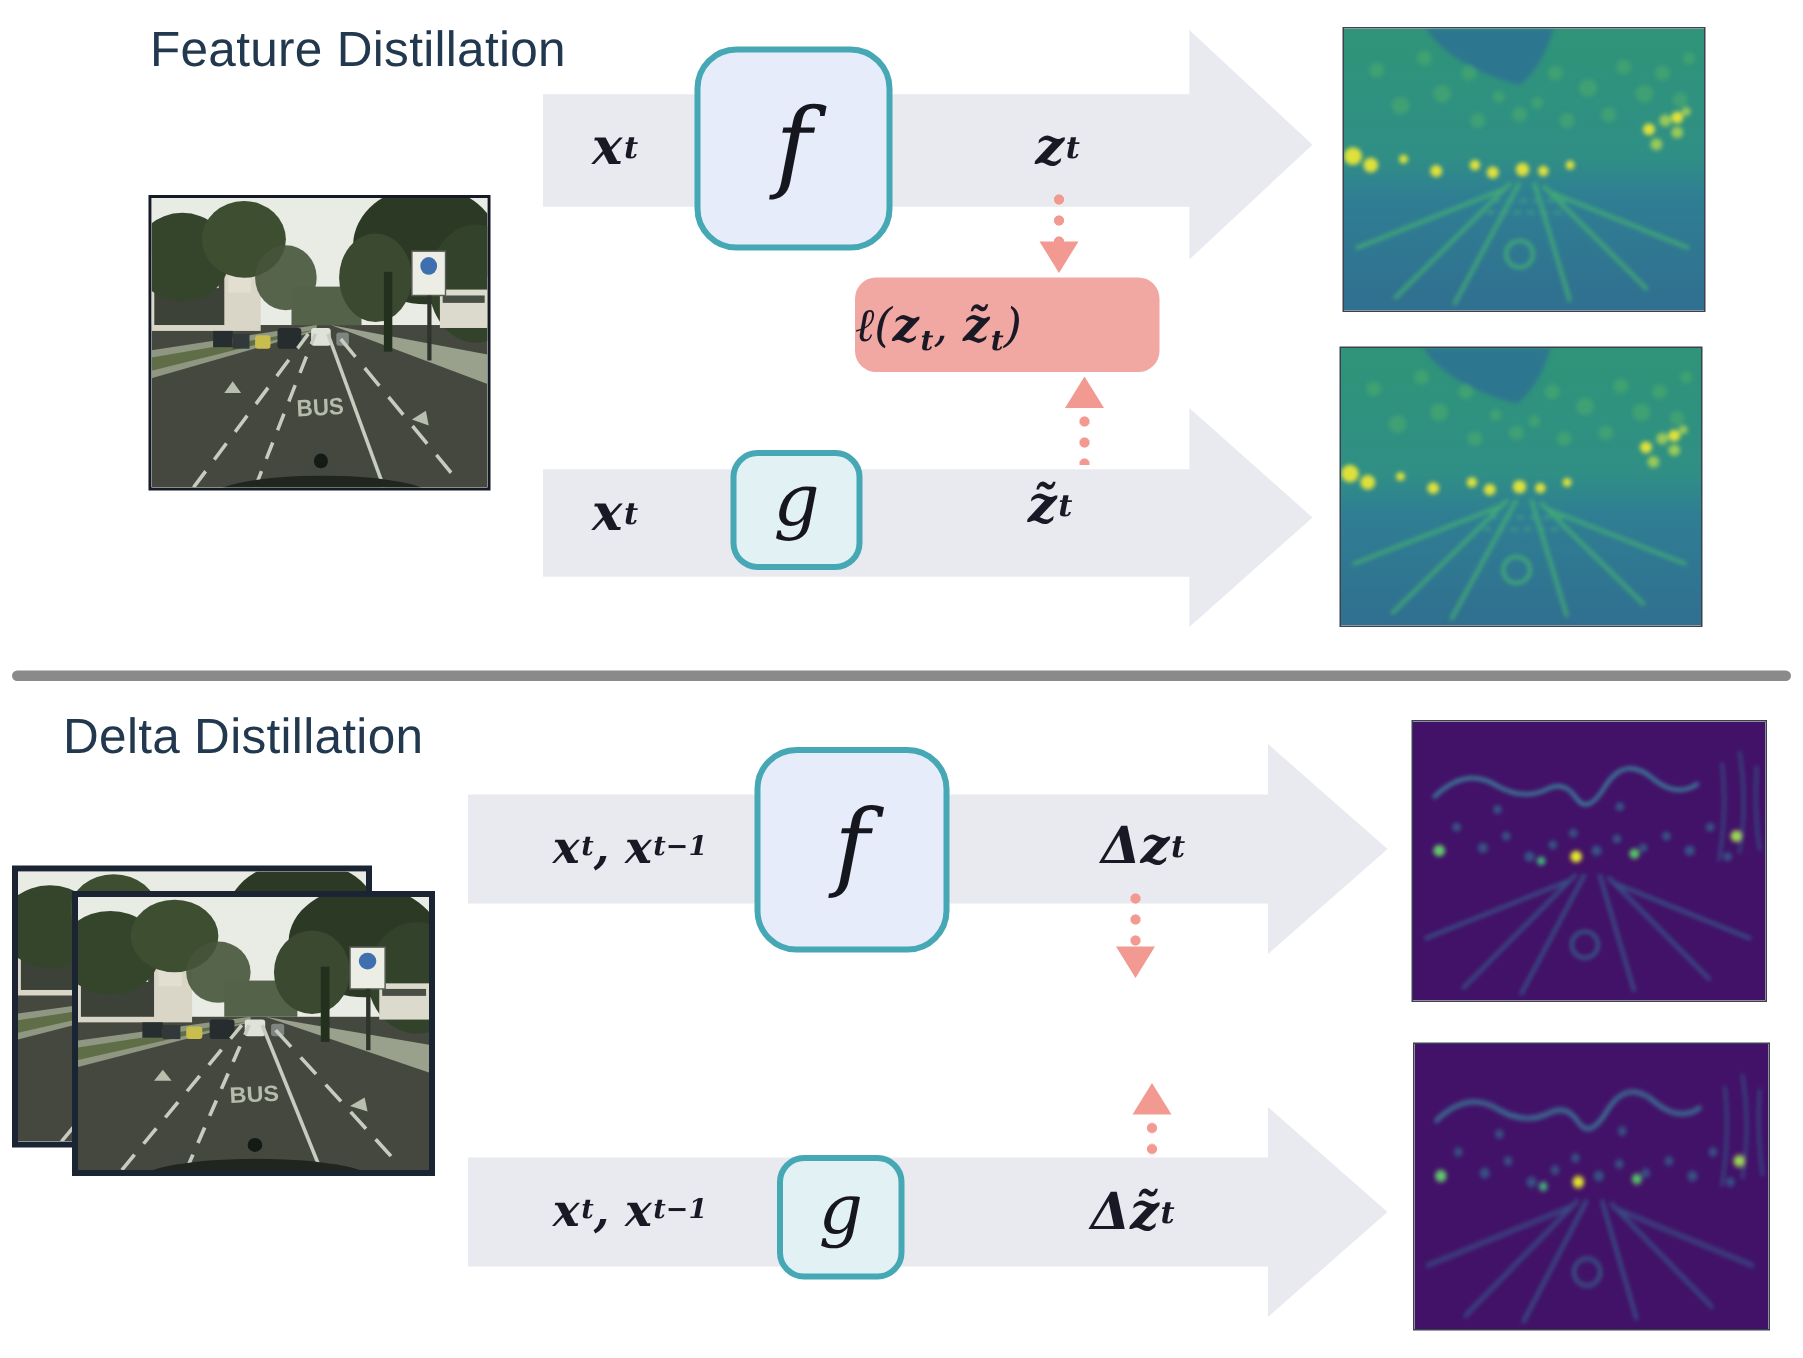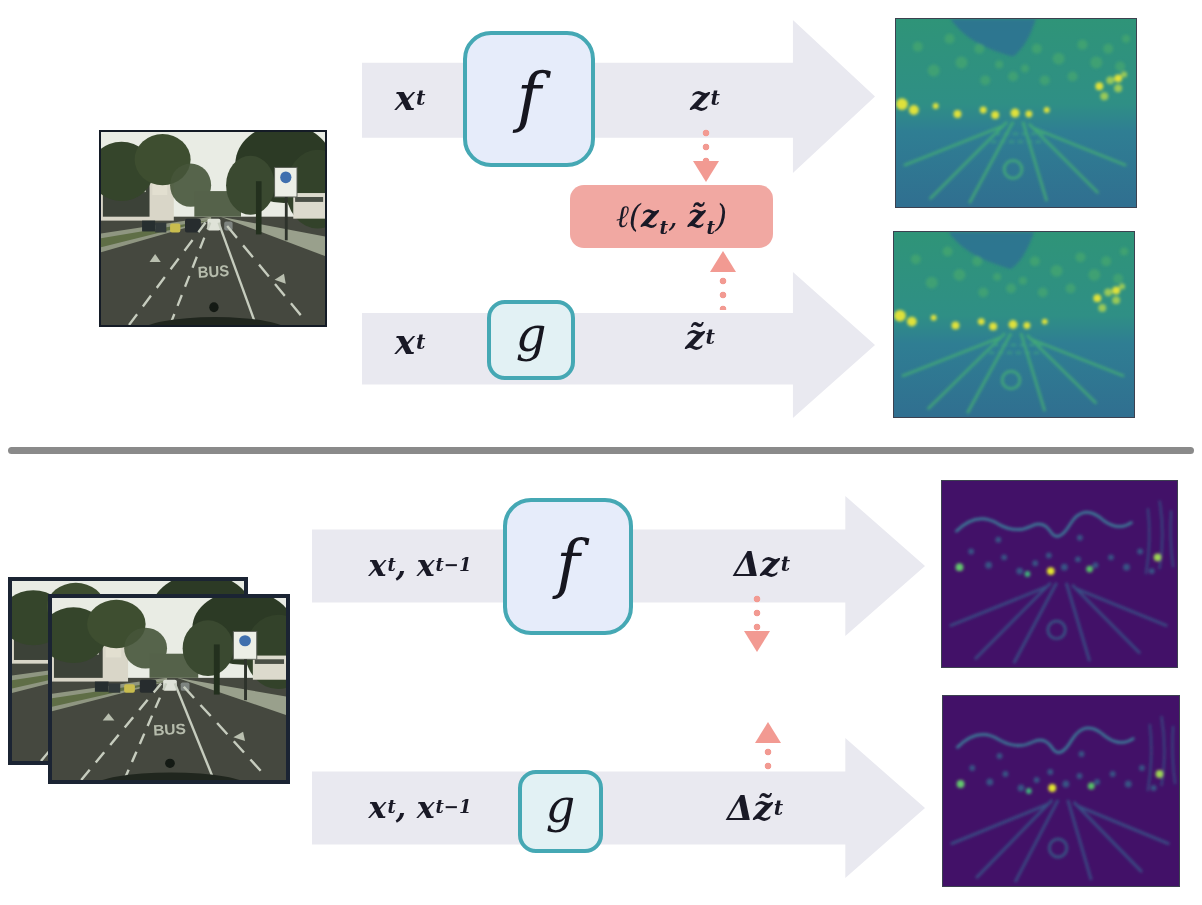--- a/index.html
+++ b/index.html
@@ -15,40 +15,41 @@
           display:flex;align-items:center;justify-content:center;}
   .fbox{background:var(--f-box-fill,#e6ecfa);border-radius:28px;}
   .gbox{background:var(--g-box-fill,#e2f1f4);border-radius:18px;}
   .m{font-family:"DejaVu Serif", serif;font-style:italic;font-weight:700;
      color:var(--math-ink,#191926);}
   .m sub{font-size:.6em;font-weight:600;line-height:0;vertical-align:-0.35em;margin-left:1px;}
   .lbl{display:flex;align-items:center;justify-content:center;white-space:pre;}
   .modletter{font-family:"DejaVu Serif", serif;font-style:italic;font-weight:500;
              color:#16161f;transform:translateY(-3px);}
   .loss{background:var(--loss-fill,#f1a8a2);border-radius:14px;
-        display:flex;align-items:center;justify-content:center;white-space:pre;}
+        display:flex;align-items:center;justify-content:flex-start;white-space:pre;}
   .loss .lp{font-weight:500;}
   .dots{width:8px;background-image:radial-gradient(circle,var(--connector-pink,#f29a92) 3.2px,rgba(0,0,0,0) 3.6px);
         background-size:8px 14px;background-repeat:repeat-y;background-position:center top;}
   .tri-down{width:0;height:0;border-left:13px solid transparent;border-right:13px solid transparent;
             border-top:21px solid var(--connector-pink,#f29a92);}
   .tri-up{width:0;height:0;border-left:13px solid transparent;border-right:13px solid transparent;
           border-bottom:21px solid var(--connector-pink,#f29a92);}
   .divider{background:var(--divider-gray,#8a8a8a);border-radius:4px;}
   .photo{box-sizing:border-box;border:2px solid #141b26;}
   .photo-thick{box-sizing:border-box;border:4px solid #1b2433;}
   .fmap{box-sizing:border-box;border:1px solid #3c4150;}
   .fill-svg{display:block;width:100%;height:100%;}
   .hidden-defs{position:absolute;width:0;height:0;overflow:hidden;}
 </style>
 </head>
 <body>
 
 <div class="stage">
 
+  <div class="abs title" style="left:100px;top:14px;">Feature Distillation</div>
 
   <div class="abs photo" style="left:99px;top:130px;width:228px;height:197px;">
     <svg class="fill-svg" viewBox="0 0 240 196" preserveAspectRatio="none">
         <use href="#sym-street"></use>
       </svg>
   </div>
 
   <div class="abs arrow arrow-t" style="left:362px;top:20px;width:513px;height:153px;"></div>
 
   <div class="abs arrow arrow-t" style="left:362px;top:272px;width:513px;height:146px;"></div>
@@ -85,20 +86,21 @@
       </svg>
   </div>
   <div class="abs fmap" style="left:893px;top:231px;width:242px;height:187px;">
     <svg class="fill-svg" viewBox="0 0 242 190" preserveAspectRatio="none">
         <use href="#sym-fgreen"></use>
       </svg>
   </div>
 
   <div class="abs divider" style="left:8px;top:447px;width:1186px;height:7px;"></div>
 
+  <div class="abs title" style="left:42px;top:472px;">Delta Distillation</div>
 
   <div class="abs photo-thick" style="left:8px;top:577px;width:240px;height:188px;">
     <svg class="fill-svg" viewBox="0 0 240 196" preserveAspectRatio="none">
         <use href="#sym-street"></use>
       </svg>
   </div>
   <div class="abs photo-thick" style="left:48px;top:594px;width:242px;height:190px;">
     <svg class="fill-svg" viewBox="0 0 240 196" preserveAspectRatio="none">
         <use href="#sym-street"></use>
       </svg>

